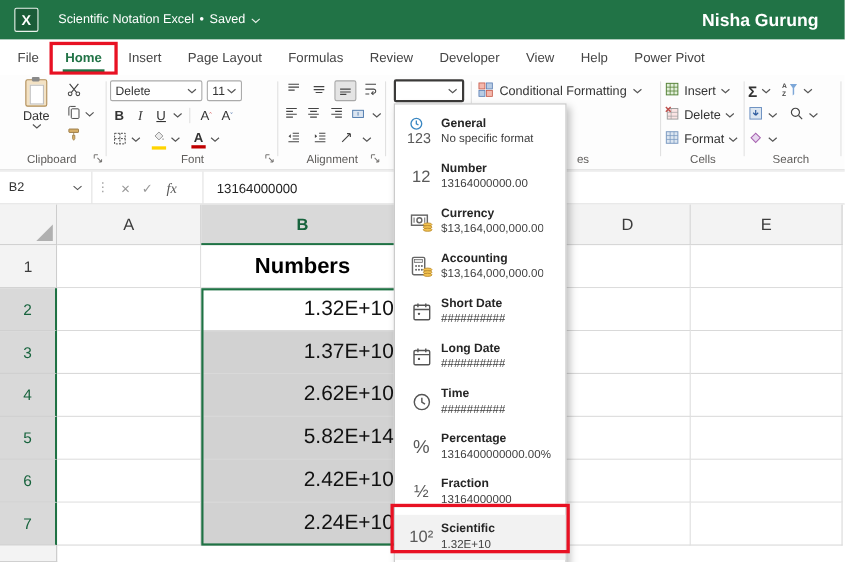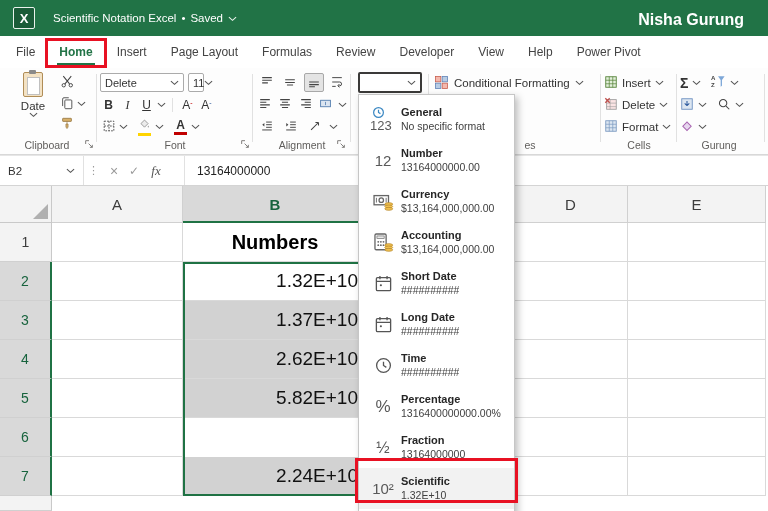--- a/index.html
+++ b/index.html
@@ -202,21 +202,21 @@
   <div class="grp-font">
     <div class="font-row1">
       <div class="combo" style="width:84px">
         <span>Delete</span>
         <span class="chev">
             <svg width="9" height="6" viewBox="0 0 10 6">
               <path d="M1 1l4 3.5L9 1" fill="none" stroke="currentColor" stroke-width="1.2"></path>
             </svg>
           </span>
       </div>
-      <div class="combo" style="width:16px">
+      <div class="combo" style="width:32px">
         <span>11</span>
         <span class="chev">
             <svg width="9" height="6" viewBox="0 0 10 6">
               <path d="M1 1l4 3.5L9 1" fill="none" stroke="currentColor" stroke-width="1.2"></path>
             </svg>
           </span>
       </div>
     </div>
     <div class="font-row2">
       <div class="fbtn b">B</div>
@@ -488,21 +488,21 @@
               <rect x="4.8" y="4.8" width="6.8" height="6.8" transform="rotate(45 8 8)" fill="#e7d7ef" stroke="#a864b0" stroke-width="1.1"></rect>
             </svg></span>
           <span class="chev">
             <svg width="9" height="6" viewBox="0 0 10 6">
               <path d="M1 1l4 3.5L9 1" fill="none" stroke="currentColor" stroke-width="1.2"></path>
             </svg>
           </span>
         </span>
     </div>
   </div>
-  <div class="grp-label" style="left:688px;width:62px">Gurung</div>
+  <div class="grp-label" style="left:688px;width:62px">Search</div>
 </div>
 
 <div class="fbar">
   <div class="namebox">
     <span>B2</span>
     <span class="chev">
         <svg width="9" height="6" viewBox="0 0 10 6">
           <path d="M1 1l4 3.5L9 1" fill="none" stroke="currentColor" stroke-width="1.2"></path>
         </svg>
       </span>
@@ -539,21 +539,22 @@
   <div class="cell c-a" style="top:115px;height:39px"></div>
   <div class="cell c-a" style="top:154px;height:39px"></div>
   <div class="cell c-a" style="top:193px;height:39px"></div>
   <div class="cell c-a" style="top:232px;height:39px"></div>
   <div class="cell c-a" style="top:271px;height:39px"></div>
 
   <div class="cell hdrtxt c-b" style="top:37px;height:39px">Numbers</div>
   <div class="cell val c-b" style="top:76px;height:39px">1.32E+10</div>
   <div class="cell val gray c-b" style="top:115px;height:39px">1.37E+10</div>
   <div class="cell val gray c-b" style="top:154px;height:39px">2.62E+10</div>
-  <div class="cell val gray c-b" style="top:193px;height:39px">5.82E+10</div>
+  <div class="cell val gray c-b" style="top:193px;height:39px">5.82E+14</div>
+  <div class="cell val gray c-b" style="top:232px;height:39px">2.42E+10</div>
   <div class="cell val gray c-b" style="top:271px;height:39px">2.24E+10</div>
 
   <div class="cell c-c" style="top:37px;height:273px"></div>
   <div class="cell c-d" style="top:37px;height:39px"></div>
   <div class="cell c-d" style="top:76px;height:39px"></div>
   <div class="cell c-d" style="top:115px;height:39px"></div>
   <div class="cell c-d" style="top:154px;height:39px"></div>
   <div class="cell c-d" style="top:193px;height:39px"></div>
   <div class="cell c-d" style="top:232px;height:39px"></div>
   <div class="cell c-d" style="top:271px;height:39px"></div>

